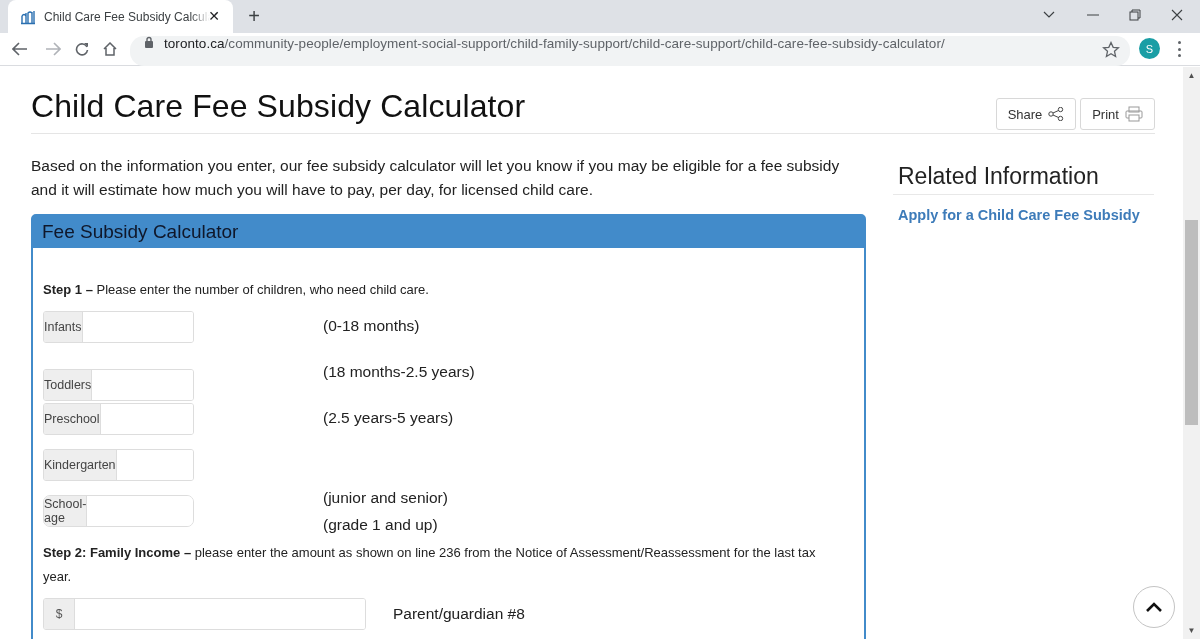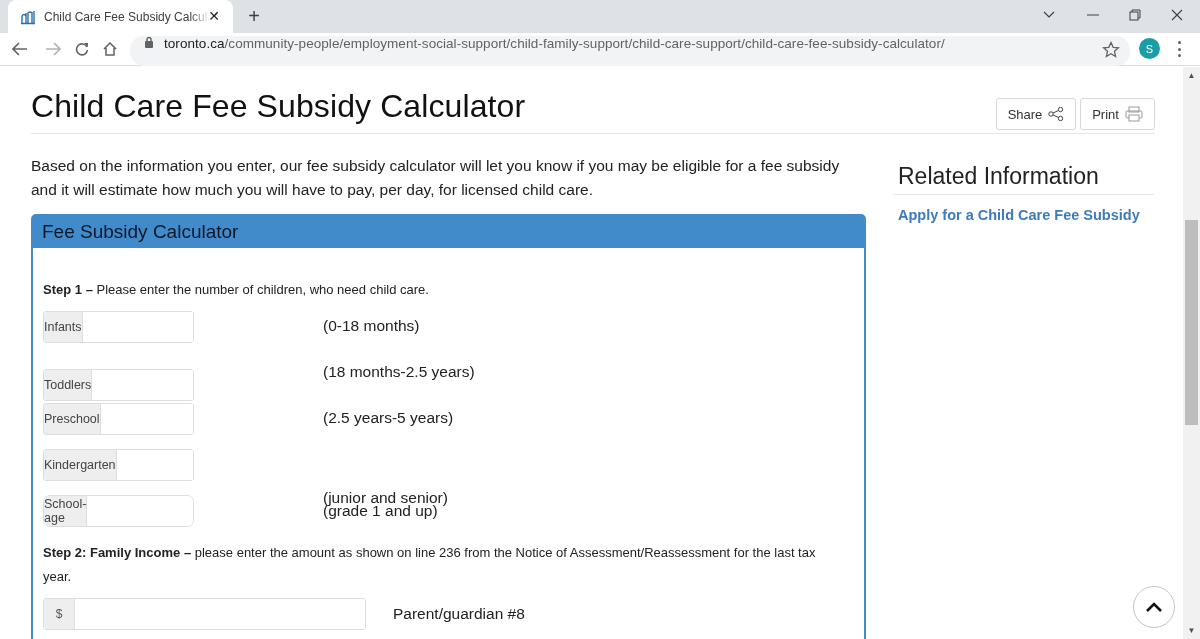--- a/index.html
+++ b/index.html
@@ -192,21 +192,21 @@
     <div class="input-group" style="top:233px;">
       <span class="ig-label">Kindergarten</span>
       <input class="ig-input" type="text" value="" style="">
     </div>
     <span class="age-range" style="top:257px;margin-top:16px;">(junior and senior)</span>
 
     <div class="input-group" style="top:279px;border-radius:7px;">
       <span class="ig-label">School-age</span>
       <input class="ig-input" type="text" value="" style="">
     </div>
-    <span class="age-range" style="top:286px;">(grade 1 and up)</span>
+    <span class="age-range" style="top:300px;">(grade 1 and up)</span>
 
     <div class="step" style="top:325px; width:780px;">
       <b>Step 2: Family Income</b><b> – </b><span>please enter the amount as shown on line 236 from the Notice of Assessment/Reassessment for the last tax year.</span>
     </div>
 
     <div class="money-group" style="top:382px;">
       <span class="money-addon">$</span>
       <input class="money-input" type="text" value="" style="">
     </div>
     <span class="guardian-label" style="top:389px;">Parent/guardian #8</span>

